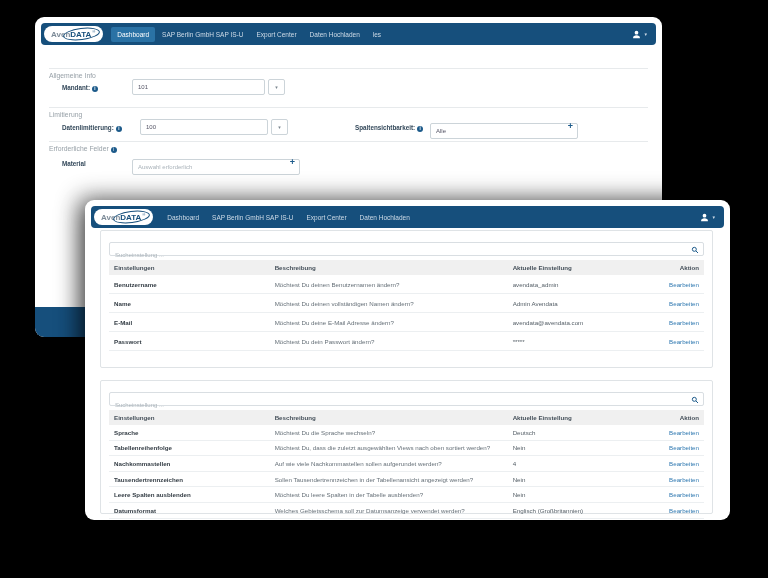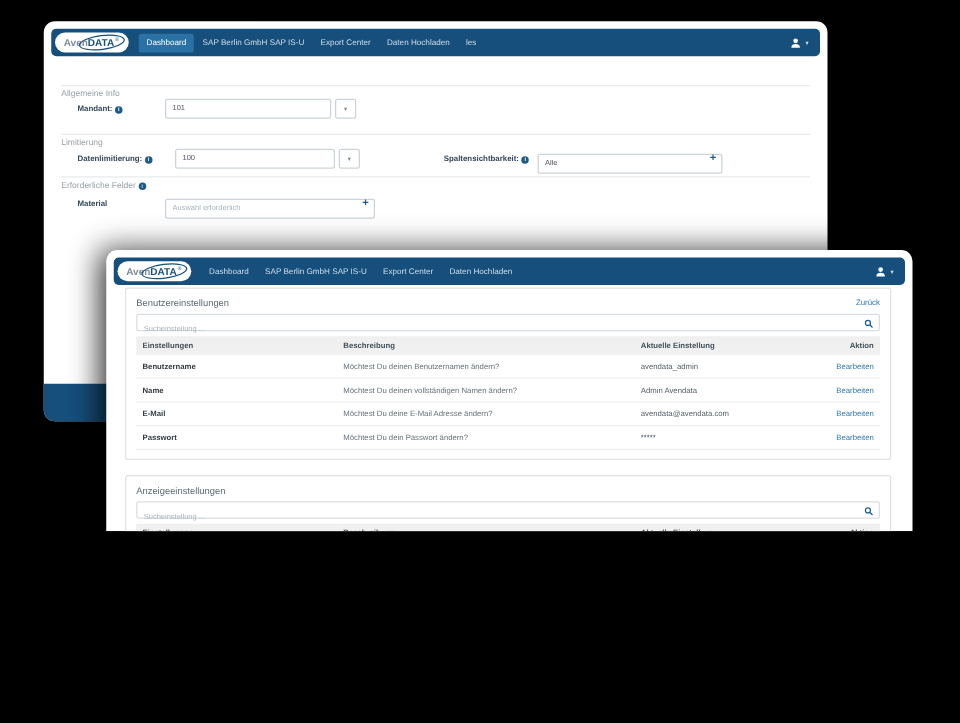--- a/index.html
+++ b/index.html
@@ -1,18 +1,18 @@
 <!DOCTYPE html>
 <html><head>
 <meta charset="utf-8">
 <style>
   * { margin:0; padding:0; box-sizing:border-box; }
   html,body { background:#000; }
   .canvas {
-    position:relative; width:768px; height:425px; background:#000;
+    position:relative; width:768px; height:578px; background:#000;
     overflow:hidden; font-family:"Liberation Sans", sans-serif;
   }
   .window { position:absolute; background:#fff; border-radius:9px; }
   #back-window  { left:35px; top:17px;  width:627px; height:320px;
                   box-shadow:0 4px 14px rgba(0,0,0,.5); }
   #front-window { left:85px; top:200px; width:645px; height:320px; z-index:2;
                   box-shadow:-8px -4px 22px rgba(0,0,0,.45), 0 8px 22px rgba(0,0,0,.55); }
 
   
   .navbar { position:absolute; left:6px; right:6px; top:6px; height:22px;
@@ -172,24 +172,20 @@
       </div>
       <div class="user-area">
         <svg width="9" height="9" viewBox="0 0 24 24">
             <path fill="#fff" d="M12 12a5 5 0 1 0-5-5 5 5 0 0 0 5 5zm0 2c-5 0-9 2.5-9 6v2h18v-2c0-3.5-4-6-9-6z"></path>
           </svg>
         <span class="user-caret">▾</span>
       </div>
     </div>
 
     <div class="panel" id="panel-users">
-      <div class="panel-title-row">
-        <span class="panel-title">Benutzereinstellungen</span>
-        <a href="#" class="back-link">Zurück</a>
-      </div>
       <div class="search-box">
         <input placeholder="Sucheinstellung ..." style="">
         <span class="search-icon">
           <svg width="8" height="8" viewBox="0 0 24 24">
               <circle cx="10" cy="10" r="6" fill="none" stroke="#1c5a8a" stroke-width="3"></circle>
               <line x1="15" y1="15" x2="21" y2="21" stroke="#1c5a8a" stroke-width="3"></line>
             </svg>
         </span>
       </div>
       <table>
@@ -233,23 +229,20 @@
     <td class="setting">Passwort</td>
     <td class="desc">Möchtest Du dein Passwort ändern?</td>
     <td class="current">*****</td>
     <td class="action"><a href="#">Bearbeiten</a></td>
   </tr>
 </tbody>
       </table>
     </div>
 
     <div class="panel" id="panel-display">
-      <div class="panel-title-row">
-        <span class="panel-title">Anzeigeeinstellungen</span>
-      </div>
       <div class="search-box">
         <input placeholder="Sucheinstellung ..." style="">
         <span class="search-icon">
           <svg width="8" height="8" viewBox="0 0 24 24">
               <circle cx="10" cy="10" r="6" fill="none" stroke="#1c5a8a" stroke-width="3"></circle>
               <line x1="15" y1="15" x2="21" y2="21" stroke="#1c5a8a" stroke-width="3"></line>
             </svg>
         </span>
       </div>
       <table>

